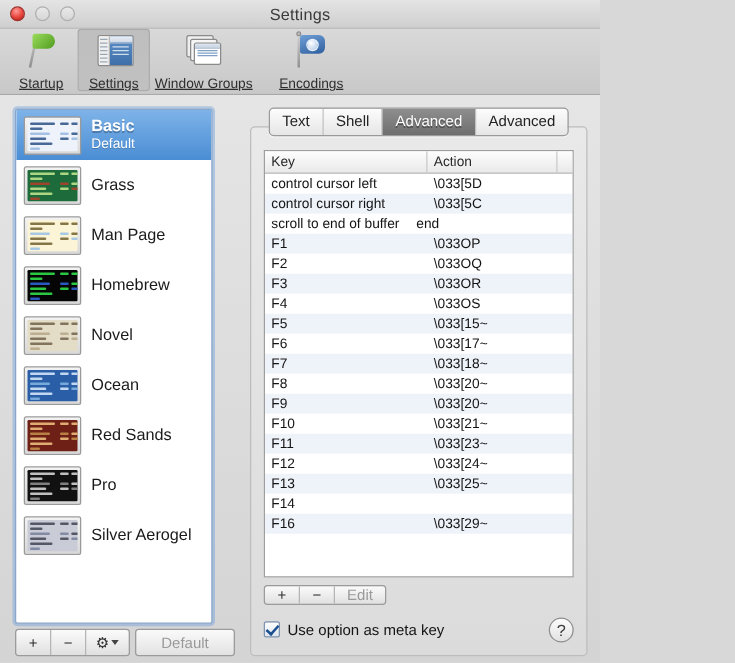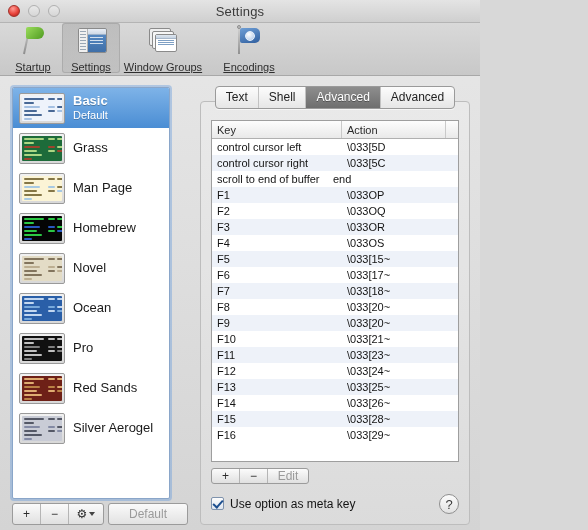--- a/index.html
+++ b/index.html
@@ -703,58 +703,58 @@
                 <span class="ln" style="left: 26px; top: 14px; width: 7px; background: rgb(207, 226, 246);"></span>
                 <span class="ln" style="left: 35px; top: 14px; width: 7px; background: rgb(127, 176, 224);"></span>
               </div>
             </div>
             <div class="profile-names">
               <div class="profile-name">Ocean</div>
             </div>
           </div>
           <div class="profile-row">
             <div class="thumb">
+              <div class="thumb-inner" style="background: rgb(110, 32, 23);">
+                <span class="ln" style="left: 2px; top: 2px; width: 20px; background: rgb(232, 185, 122);"></span>
+                <span class="ln" style="left: 2px; top: 6px; width: 10px; background: rgb(232, 185, 122);"></span>
+                <span class="ln" style="left: 2px; top: 10px; width: 16px; background: rgb(192, 138, 74);"></span>
+                <span class="ln" style="left: 2px; top: 14px; width: 13px; background: rgb(232, 185, 122);"></span>
+                <span class="ln" style="left: 2px; top: 18px; width: 18px; background: rgb(232, 185, 122);"></span>
+                <span class="ln" style="left: 2px; top: 22px; width: 8px; background: rgb(192, 138, 74);"></span>
+                <span class="ln" style="left: 26px; top: 2px; width: 7px; background: rgb(232, 185, 122);"></span>
+                <span class="ln" style="left: 35px; top: 2px; width: 7px; background: rgb(232, 185, 122);"></span>
+                <span class="ln" style="left: 26px; top: 10px; width: 7px; background: rgb(192, 138, 74);"></span>
+                <span class="ln" style="left: 35px; top: 10px; width: 7px; background: rgb(232, 185, 122);"></span>
+                <span class="ln" style="left: 26px; top: 14px; width: 7px; background: rgb(232, 185, 122);"></span>
+                <span class="ln" style="left: 35px; top: 14px; width: 7px; background: rgb(192, 138, 74);"></span>
+              </div>
+            </div>
+            <div class="profile-names">
+              <div class="profile-name">Red Sands</div>
+            </div>
+          </div>
+          <div class="profile-row">
+            <div class="thumb">
               <div class="thumb-inner" style="background: rgb(17, 17, 17);">
                 <span class="ln" style="left: 2px; top: 2px; width: 20px; background: rgb(207, 207, 207);"></span>
                 <span class="ln" style="left: 2px; top: 6px; width: 10px; background: rgb(207, 207, 207);"></span>
                 <span class="ln" style="left: 2px; top: 10px; width: 16px; background: rgb(138, 138, 138);"></span>
                 <span class="ln" style="left: 2px; top: 14px; width: 13px; background: rgb(207, 207, 207);"></span>
                 <span class="ln" style="left: 2px; top: 18px; width: 18px; background: rgb(207, 207, 207);"></span>
                 <span class="ln" style="left: 2px; top: 22px; width: 8px; background: rgb(138, 138, 138);"></span>
                 <span class="ln" style="left: 26px; top: 2px; width: 7px; background: rgb(207, 207, 207);"></span>
                 <span class="ln" style="left: 35px; top: 2px; width: 7px; background: rgb(207, 207, 207);"></span>
                 <span class="ln" style="left: 26px; top: 10px; width: 7px; background: rgb(138, 138, 138);"></span>
                 <span class="ln" style="left: 35px; top: 10px; width: 7px; background: rgb(207, 207, 207);"></span>
                 <span class="ln" style="left: 26px; top: 14px; width: 7px; background: rgb(207, 207, 207);"></span>
                 <span class="ln" style="left: 35px; top: 14px; width: 7px; background: rgb(138, 138, 138);"></span>
               </div>
             </div>
             <div class="profile-names">
               <div class="profile-name">Pro</div>
-            </div>
-          </div>
-          <div class="profile-row">
-            <div class="thumb">
-              <div class="thumb-inner" style="background: rgb(110, 32, 23);">
-                <span class="ln" style="left: 2px; top: 2px; width: 20px; background: rgb(232, 185, 122);"></span>
-                <span class="ln" style="left: 2px; top: 6px; width: 10px; background: rgb(232, 185, 122);"></span>
-                <span class="ln" style="left: 2px; top: 10px; width: 16px; background: rgb(192, 138, 74);"></span>
-                <span class="ln" style="left: 2px; top: 14px; width: 13px; background: rgb(232, 185, 122);"></span>
-                <span class="ln" style="left: 2px; top: 18px; width: 18px; background: rgb(232, 185, 122);"></span>
-                <span class="ln" style="left: 2px; top: 22px; width: 8px; background: rgb(192, 138, 74);"></span>
-                <span class="ln" style="left: 26px; top: 2px; width: 7px; background: rgb(232, 185, 122);"></span>
-                <span class="ln" style="left: 35px; top: 2px; width: 7px; background: rgb(232, 185, 122);"></span>
-                <span class="ln" style="left: 26px; top: 10px; width: 7px; background: rgb(192, 138, 74);"></span>
-                <span class="ln" style="left: 35px; top: 10px; width: 7px; background: rgb(232, 185, 122);"></span>
-                <span class="ln" style="left: 26px; top: 14px; width: 7px; background: rgb(232, 185, 122);"></span>
-                <span class="ln" style="left: 35px; top: 14px; width: 7px; background: rgb(192, 138, 74);"></span>
-              </div>
-            </div>
-            <div class="profile-names">
-              <div class="profile-name">Red Sands</div>
             </div>
           </div>
           <div class="profile-row">
             <div class="thumb">
               <div class="thumb-inner" style="background: rgb(201, 204, 214);">
                 <span class="ln" style="left: 2px; top: 2px; width: 20px; background: rgb(74, 78, 92);"></span>
                 <span class="ln" style="left: 2px; top: 6px; width: 10px; background: rgb(74, 78, 92);"></span>
                 <span class="ln" style="left: 2px; top: 10px; width: 16px; background: rgb(125, 132, 160);"></span>
                 <span class="ln" style="left: 2px; top: 14px; width: 13px; background: rgb(74, 78, 92);"></span>
                 <span class="ln" style="left: 2px; top: 18px; width: 18px; background: rgb(74, 78, 92);"></span>
@@ -865,25 +865,20 @@
               <div class="trow">
                 <div class="td key">F12</div>
                 <div class="td action">\033[24~</div>
               </div>
               <div class="trow">
                 <div class="td key">F13</div>
                 <div class="td action">\033[25~</div>
               </div>
               <div class="trow">
                 <div class="td key">F14</div>
-                <div class="td action">\033[26~</div>
-              </div>
-              <div class="trow">
-                <div class="td key">F15</div>
-                <div class="td action">\033[28~</div>
               </div>
               <div class="trow">
                 <div class="td key">F16</div>
                 <div class="td action">\033[29~</div>
               </div>
             </div>
         </div>
 
         <div class="table-actions">
           <div class="seg">

